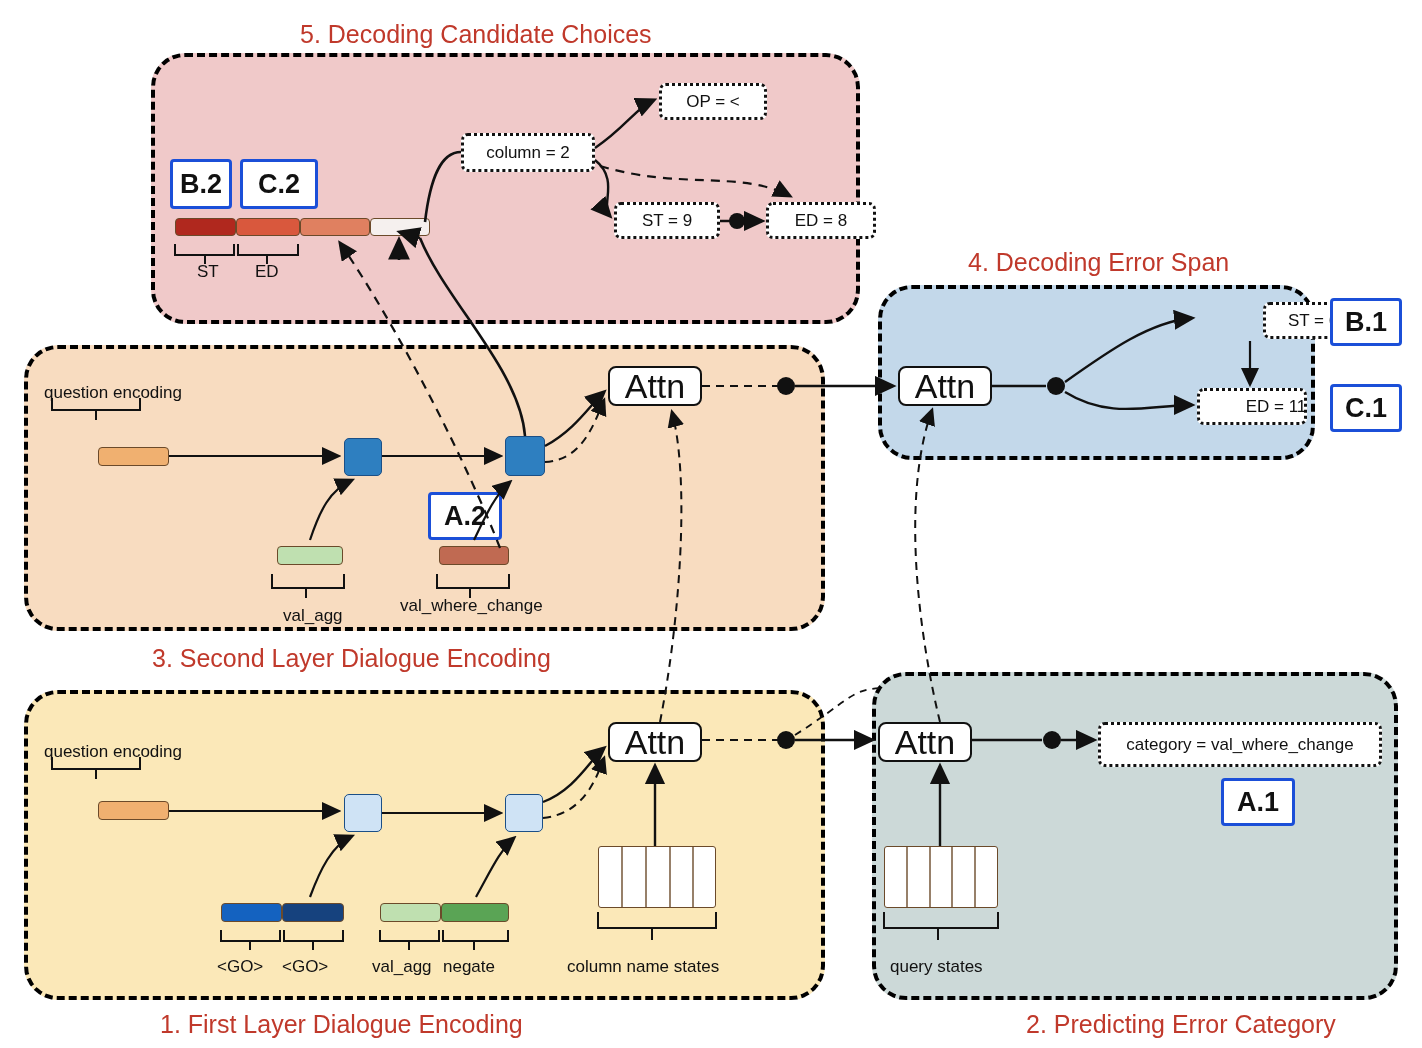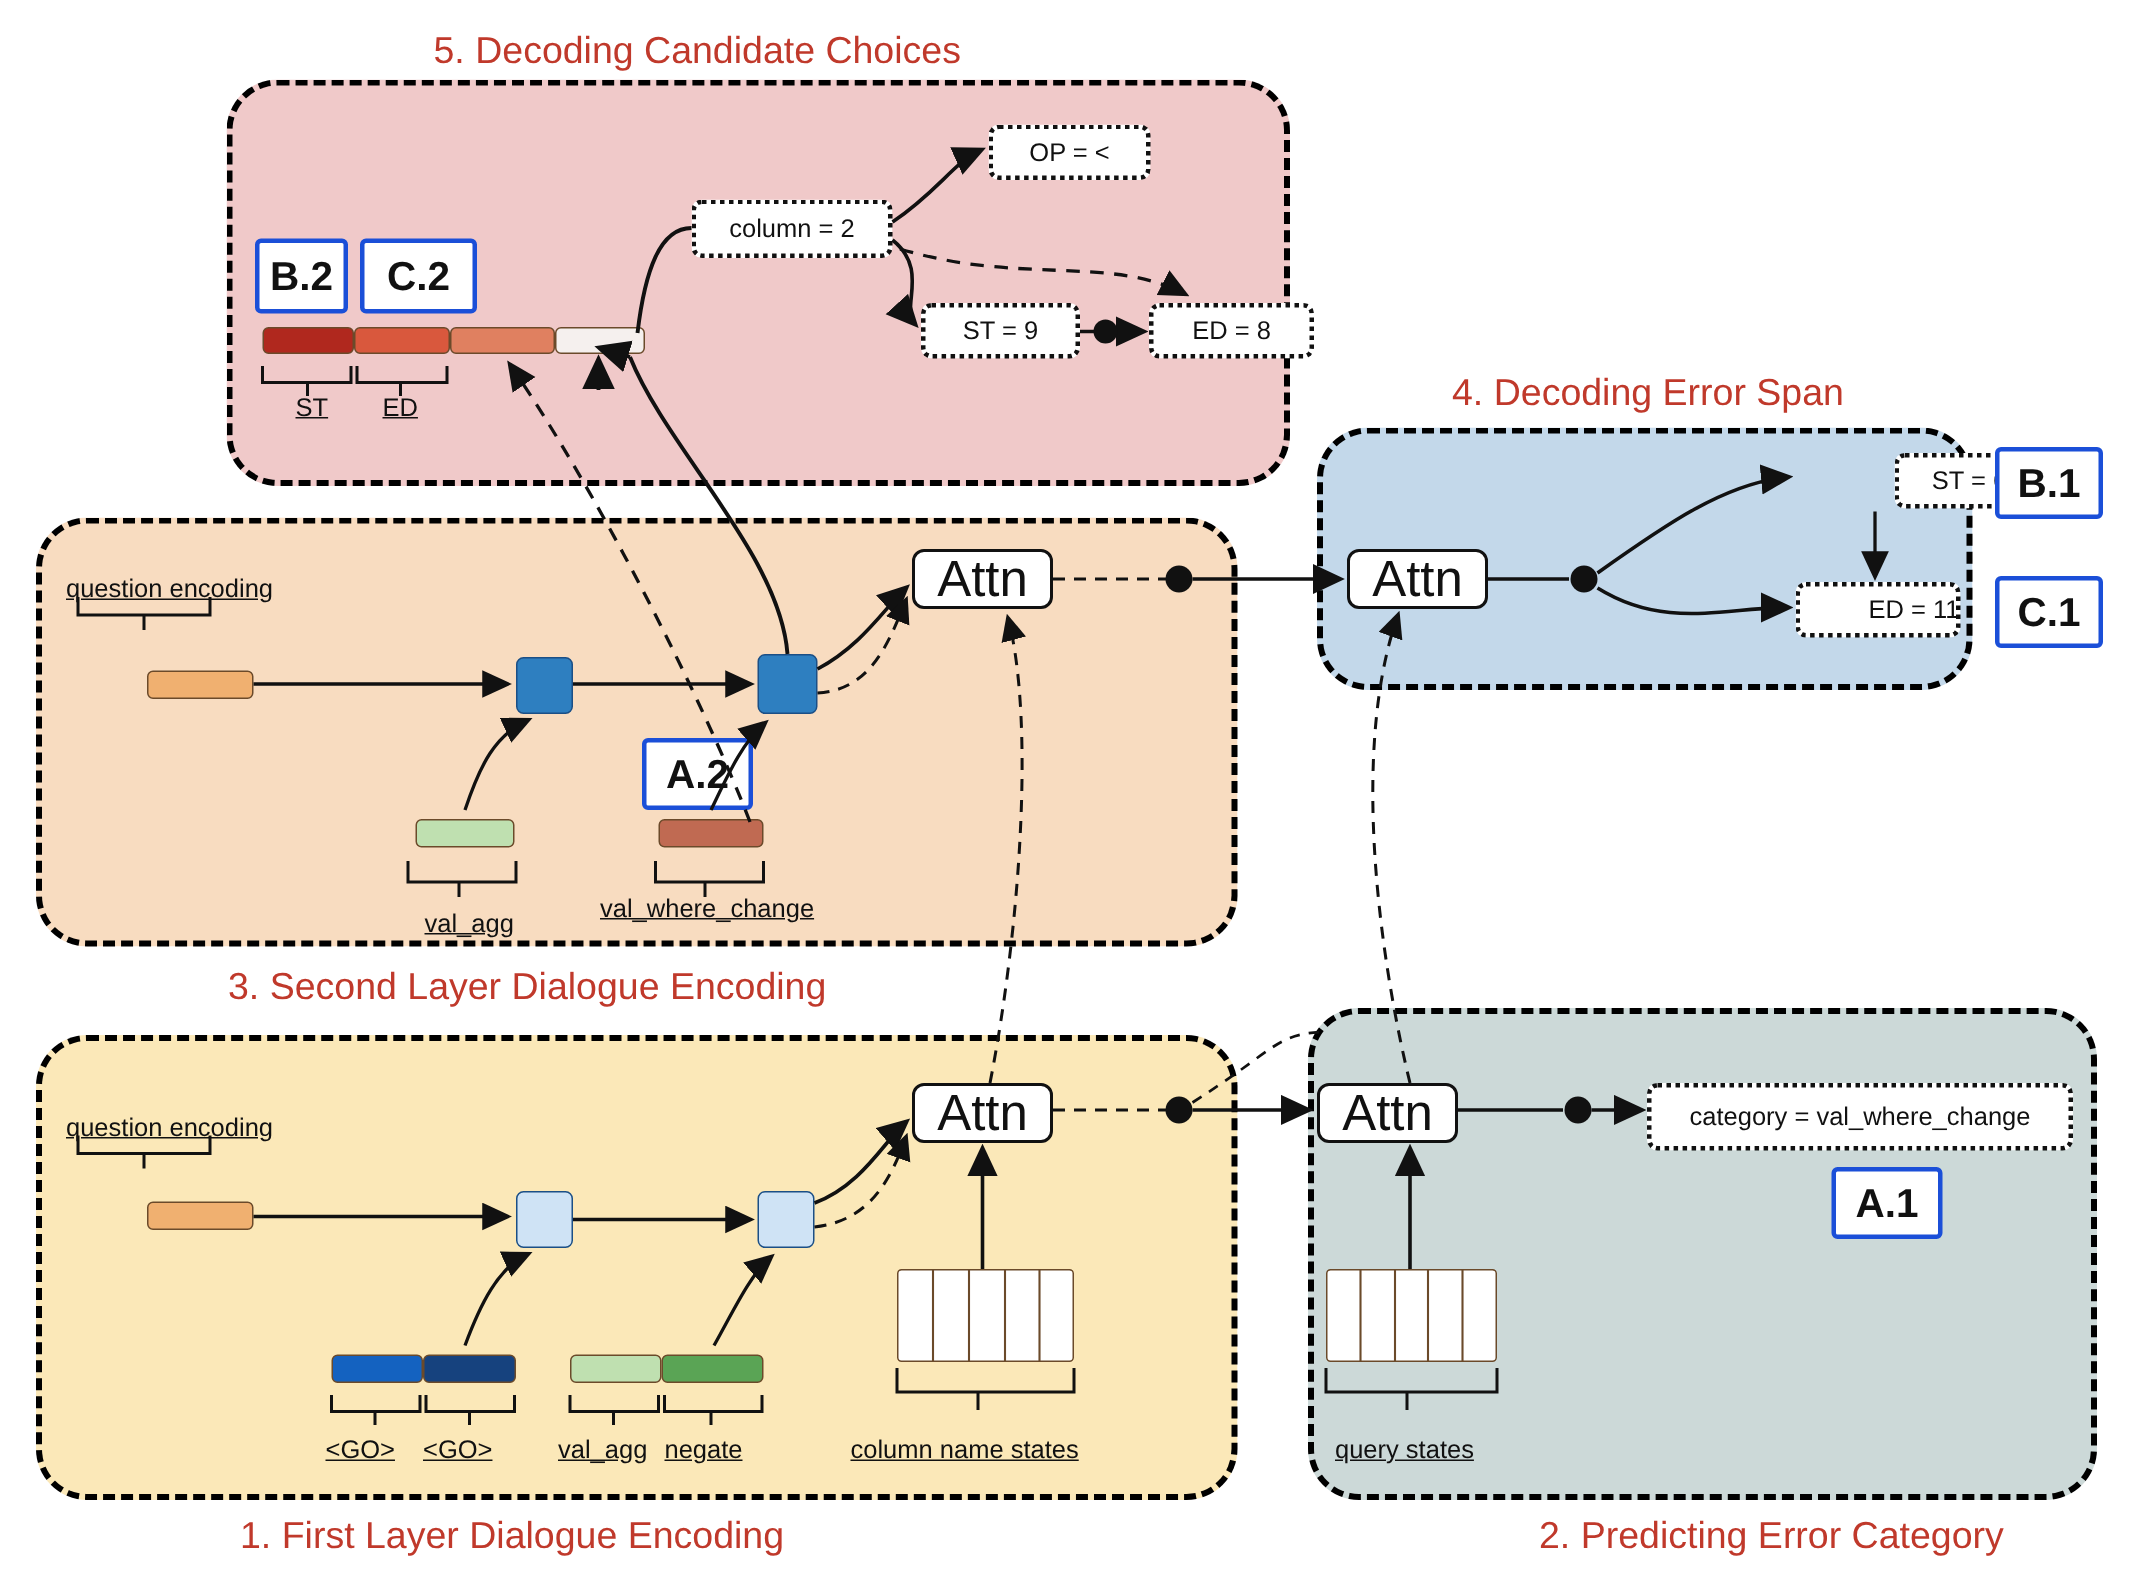--- a/index.html
+++ b/index.html
@@ -8,30 +8,30 @@
   .sec-title{color:#c0392b;font-size:25px;font-weight:400;white-space:nowrap;font-family:"Liberation Sans",sans-serif;}
   .panel{position:absolute;border:4px dashed #000;border-radius:34px;box-sizing:border-box;}
   .p5{background:#f0c9c9;}
   .p4{background:#c3d8ea;}
   .p3{background:#f8dcc0;}
   .p1{background:#fbe8b8;}
   .p2{background:#ccd9d8;}
   .dotbox{position:absolute;border:3px dotted #111;border-radius:7px;background:#fff;display:flex;align-items:center;justify-content:center;font-size:17px;color:#111;box-sizing:border-box;white-space:nowrap;}
   .attn{position:absolute;border:2.5px solid #111;border-radius:8px;background:#fff;display:flex;align-items:center;justify-content:center;font-size:34px;color:#111;box-sizing:border-box;}
   .bluelab{position:absolute;border:3.5px solid #1b4fd8;border-radius:4px;background:#fff;display:flex;align-items:center;justify-content:center;font-size:27px;font-weight:bold;color:#111;box-sizing:border-box;}
-  .cap{position:absolute;font-size:17px;color:#111;white-space:nowrap;text-decoration:underline;}
+  .cap{position:absolute;font-size:17px;color:#111;white-space:nowrap;}
   .bar{position:absolute;border:1.6px solid #6b4a2a;border-radius:4px;box-sizing:border-box;}
   .sqr{position:absolute;border:1.6px solid #1b4f86;border-radius:5px;box-sizing:border-box;}
   svg.ov{position:absolute;left:0;top:0;width:1422px;height:1048px;pointer-events:none;}
   .statebox{position:absolute;border:1.6px solid #6b4a2a;border-radius:3px;box-sizing:border-box;background:#fff;}
 </style>
 </head>
 <body>
 
-<div class="sec-title abs" style="left:289px;top:20px;">5. Decoding Candidate Choices</div>
+<div class="sec-title abs" style="left:300px;top:20px;">5. Decoding Candidate Choices</div>
 <div class="sec-title abs" style="left:968px;top:248px;">4. Decoding Error Span</div>
 <div class="sec-title abs" style="left:152px;top:644px;">3. Second Layer Dialogue Encoding</div>
 <div class="sec-title abs" style="left:160px;top:1010px;">1. First Layer Dialogue Encoding</div>
 <div class="sec-title abs" style="left:1026px;top:1010px;">2. Predicting Error Category</div>
 
 <div class="panel p5" style="left:151px;top:53px;width:709px;height:271px;"></div>
 <div class="panel p4" style="left:878px;top:285px;width:437px;height:175px;"></div>
 <div class="panel p3" style="left:24px;top:345px;width:801px;height:286px;"></div>
 <div class="panel p1" style="left:24px;top:690px;width:801px;height:310px;"></div>
 <div class="panel p2" style="left:872px;top:672px;width:526px;height:328px;"></div>

